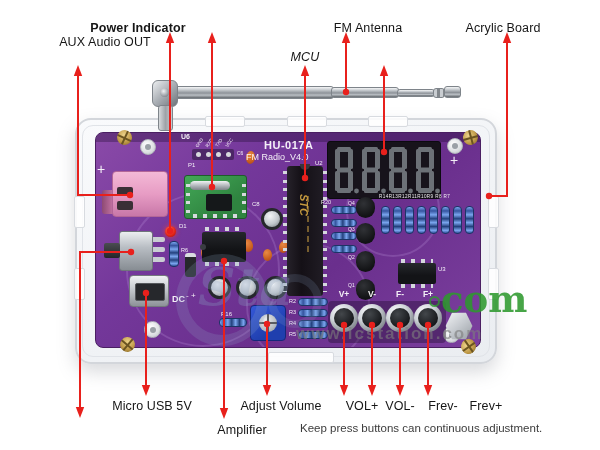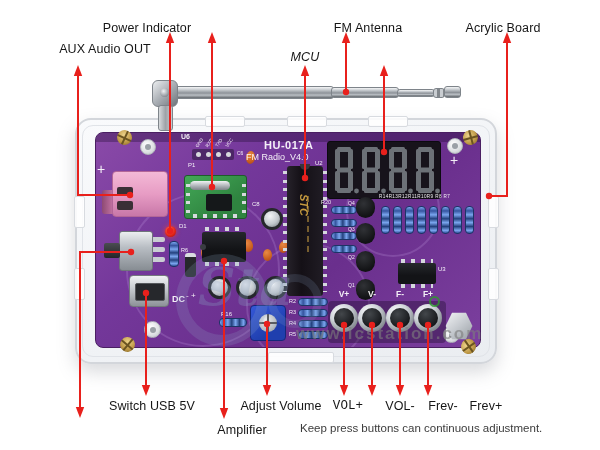--- a/index.html
+++ b/index.html
@@ -261,20 +261,21 @@
   <div class="btn-ring" style="left:414px;top:304px;">
       <div class="btn-cap"></div>
     </div>
 
   <div class="wm" style="left:170px;top:242px;width:185px;height:110px;">
     <div class="abs" style="left:6px;top:12px;width:92px;height:92px;border-radius:50%;border:11px solid rgba(145,168,200,.20);box-sizing:border-box;"></div>
     <div class="abs" style="left:98px;top:32px;width:54px;height:54px;border-radius:50%;border:8px solid rgba(145,168,200,.17);box-sizing:border-box;"></div>
     <div class="abs" style="left:28px;top:14px;font-family:'DejaVu Serif',serif;font-style:italic;font-weight:bold;font-size:52px;color:rgba(135,158,192,.30);">Sta</div>
   </div>
   <div class="wm" style="left:429px;top:296px;width:11px;height:11px;border-radius:50%;border:2px solid rgba(46,152,46,.8);box-sizing:border-box;"></div>
+  <div class="wm" style="left:441px;top:281px;font-family:'DejaVu Serif',serif;font-weight:bold;font-size:37px;color:rgba(46,152,46,.88);line-height:1;">com</div>
   <div class="wm" style="left:296px;top:324px;font-weight:bold;font-size:17px;letter-spacing:2px;color:rgba(125,125,125,.62);">www.icstation.com</div>
 
   <svg class="abs" style="left:0;top:0;z-index:60;pointer-events:none;" width="600" height="450" viewBox="0 0 600 450">
     <g stroke="#E8201C" stroke-width="2" fill="none">
       <path d="M170,41 V229"></path>
       <path d="M212,41 V185"></path>
       <path d="M346,41 V89"></path>
       <path d="M507,41 V196 H492"></path>
       <path d="M78,74 V195 H127"></path>
       <path d="M305,74 V176"></path>
@@ -315,27 +316,27 @@
       <circle cx="131" cy="252" r="3.2"></circle>
       <circle cx="224" cy="261" r="3.2"></circle>
       <circle cx="267" cy="324" r="3.2"></circle>
       <circle cx="344" cy="325" r="3.2"></circle>
       <circle cx="372" cy="325" r="3.2"></circle>
       <circle cx="400" cy="325" r="3.2"></circle>
       <circle cx="428" cy="325" r="3.2"></circle>
     </g>
   </svg>
 
-  <div class="callout" style="left:147px;top:21px;">Power Indicator</div>
+  <div class="callout" style="left:138px;top:21px;font-weight:bold;">Power Indicator</div>
   <div class="callout" style="left:368px;top:21px;">FM Antenna</div>
   <div class="callout" style="left:503px;top:21px;">Acrylic Board</div>
-  <div class="callout" style="left:105px;top:42px;">AUX Audio OUT</div>
+  <div class="callout" style="left:105px;top:35px;">AUX Audio OUT</div>
   <div class="callout" style="left:305px;top:50px;font-style:italic;">MCU</div>
-  <div class="callout" style="left:152px;top:399px;">Switch USB 5V</div>
+  <div class="callout" style="left:152px;top:399px;">Micro USB 5V</div>
   <div class="callout" style="left:281px;top:399px;">Adjust Volume</div>
-  <div class="callout" style="left:348px;top:399px;font-family:Liberation Mono, monospace;">VOL+</div>
+  <div class="callout" style="left:362px;top:399px;">VOL+</div>
   <div class="callout" style="left:400px;top:399px;">VOL-</div>
   <div class="callout" style="left:443px;top:399px;">Frev-</div>
   <div class="callout" style="left:486px;top:399px;">Frev+</div>
   <div class="callout" style="left:242px;top:423px;">Amplifier</div>
   <div class="note" style="left:300px;top:422px;">Keep press buttons can continuous adjustment.</div>
 
 </div>
 
 </body></html>

